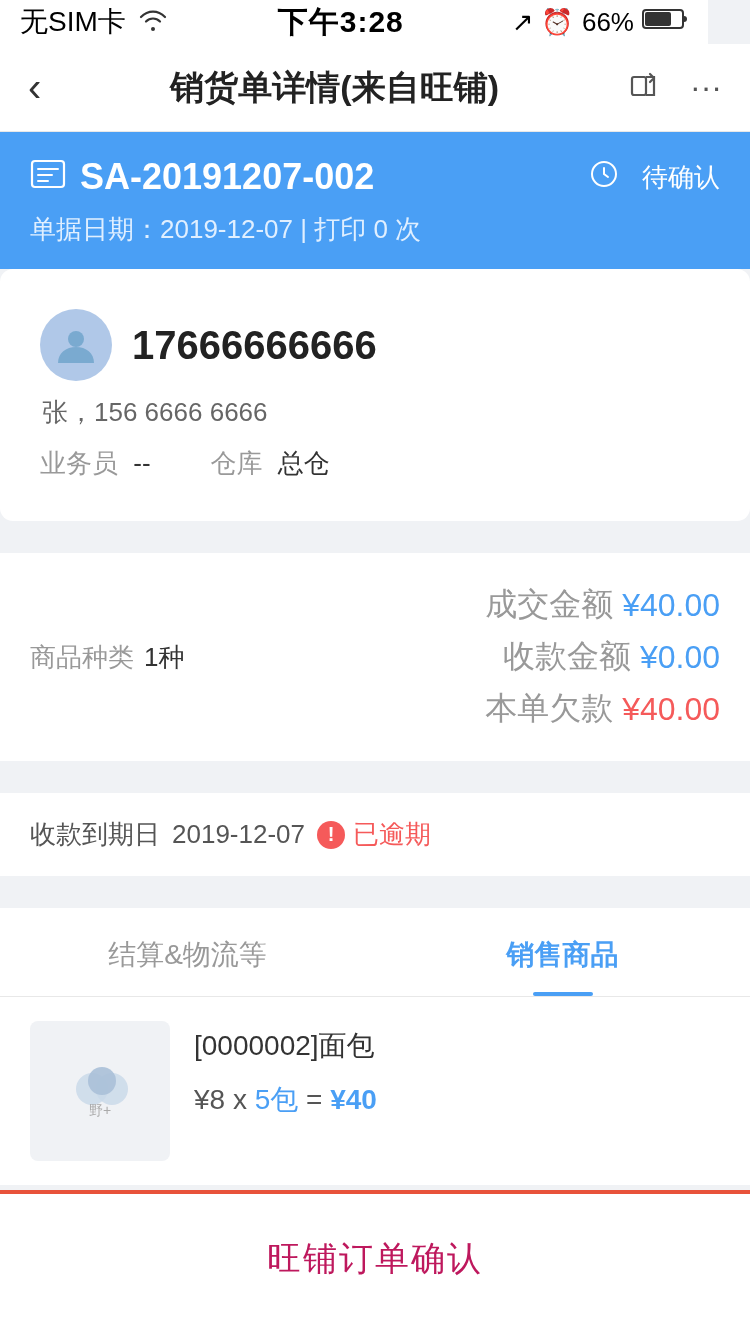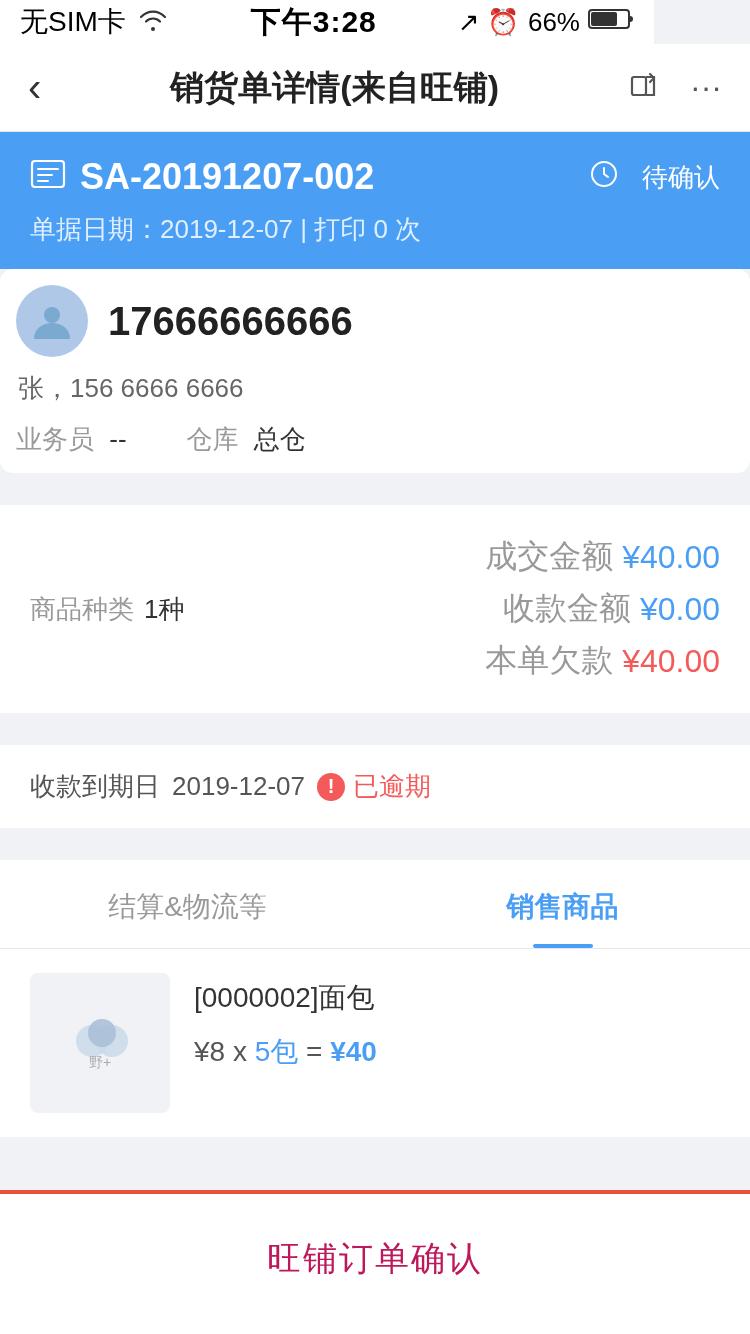--- a/index.html
+++ b/index.html
@@ -7,21 +7,21 @@
     body {
       width: 750px;
       min-height: 1334px;
       font-family: -apple-system, 'PingFang SC', 'Helvetica Neue', sans-serif;
       background: #f0f2f5;
       position: relative;
     }
 
     
     .status-bar {
-      width: 654px;
+      width: 708px;
       height: 44px;
       background: #fff;
       display: flex;
       align-items: center;
       justify-content: space-between;
       padding: 0 20px;
       font-size: 28px;
     }
     .status-left {
       display: flex;
@@ -105,21 +105,21 @@
     }
     .order-status-icon { font-size: 26px; }
     .order-date {
       font-size: 26px;
       color: #e0efff;
     }
 
     
     .customer-card {
       background: #fff;
-      padding: 16px;
+      padding: 40px;
       margin-bottom: 16px;
       border-radius: 13px;
     }
     .customer-top {
       display: flex;
       align-items: center;
       gap: 20px;
       margin-bottom: 14px;
     }
     .customer-avatar {

